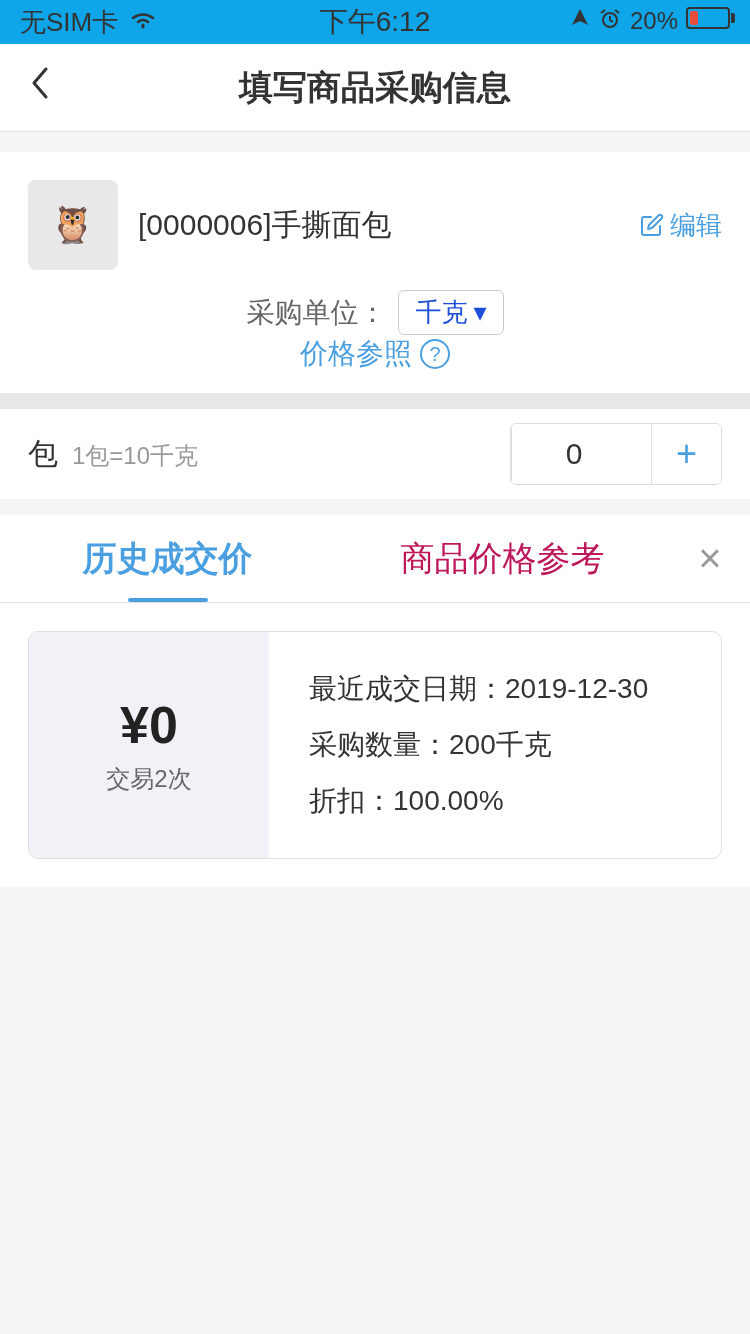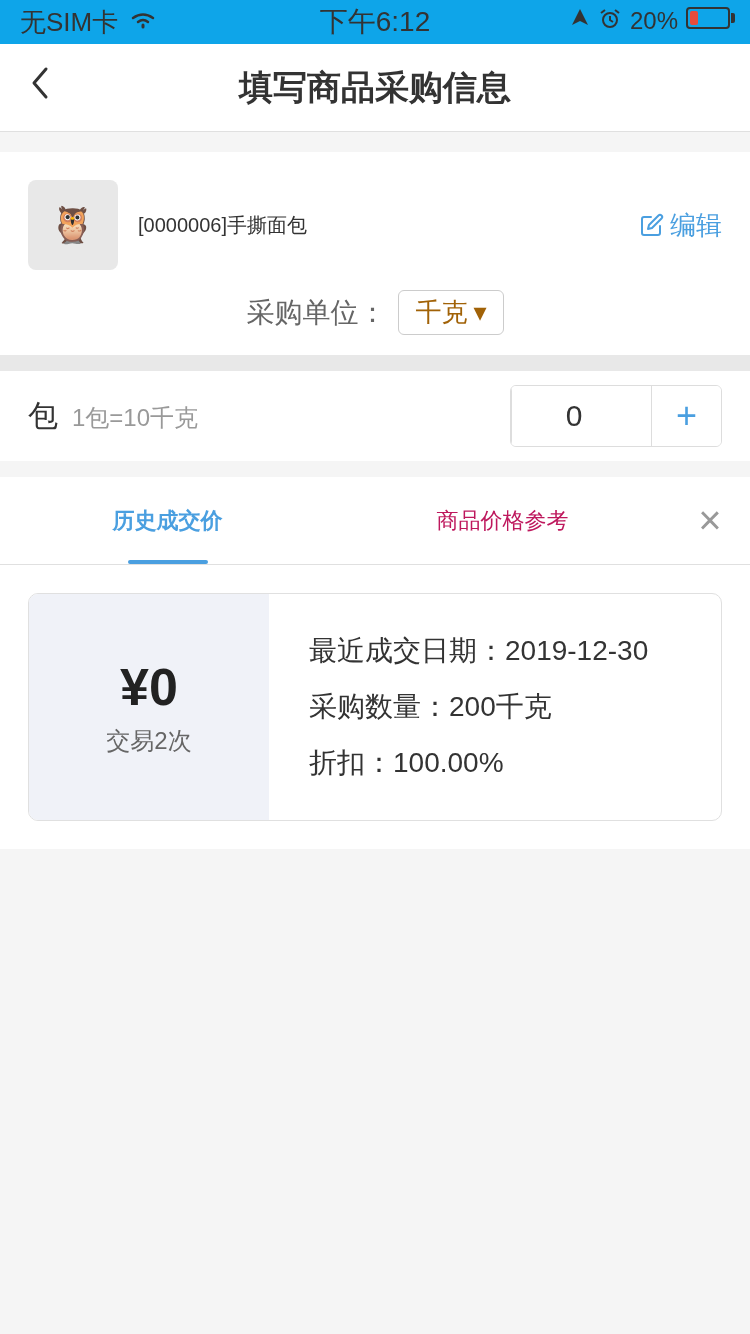--- a/index.html
+++ b/index.html
@@ -120,21 +120,21 @@
       background: #e8e8e8;
       border-radius: 8px;
       display: flex;
       align-items: center;
       justify-content: center;
       font-size: 36px;
       color: #999;
       flex-shrink: 0;
     }
     .product-name {
-      font-size: 20px;
+      font-size: 30px;
       color: #333;
       font-weight: 500;
     }
     .product-edit {
       color: #4a9fe0;
       font-size: 26px;
       display: flex;
       align-items: center;
       gap: 6px;
       cursor: pointer;
@@ -155,21 +155,21 @@
       align-items: center;
       gap: 12px;
       font-size: 28px;
       color: #666;
     }
     .unit-select {
       border: 1px solid #ccc;
       border-radius: 6px;
       padding: 4px 16px;
       font-size: 26px;
-      color: #a16207;
+      color: #1d4ed8;
       background: #fff;
       display: flex;
       align-items: center;
       gap: 6px;
       cursor: pointer;
     }
     .price-ref {
       color: #4a9fe0;
       font-size: 28px;
       display: flex;
@@ -267,21 +267,21 @@
       flex: 1;
       display: flex;
       flex-direction: column;
       align-items: center;
       justify-content: center;
       height: 100%;
       cursor: pointer;
       position: relative;
     }
     .tab-item-label {
-      font-size: 22px;
+      font-size: 34px;
     }
     .tab-item.active .tab-item-label {
       color: #4a9fe0;
       font-weight: 600;
     }
     .tab-item.inactive .tab-item-label {
       color: #be185d;
     }
     .tab-underline {
       position: absolute;
@@ -421,20 +421,26 @@
         </svg>
         <span>编辑</span>
       </div>
     </div>
     <div class="product-bottom">
       <div class="product-unit">
         <span>采购单位：</span>
         <div class="unit-select">
           <span>千克</span>
           <span>▾</span>
+        </div>
+      </div>
+      <div class="price-ref">
+        <span>价格参照</span>
+        <div class="price-ref-circle">
+          <span>?</span>
         </div>
       </div>
     </div>
   </div>
 
   <div class="divider-gray"></div>
 
   <div class="quantity-row">
     <div class="quantity-label">
       <span class="qty-main">包</span>

